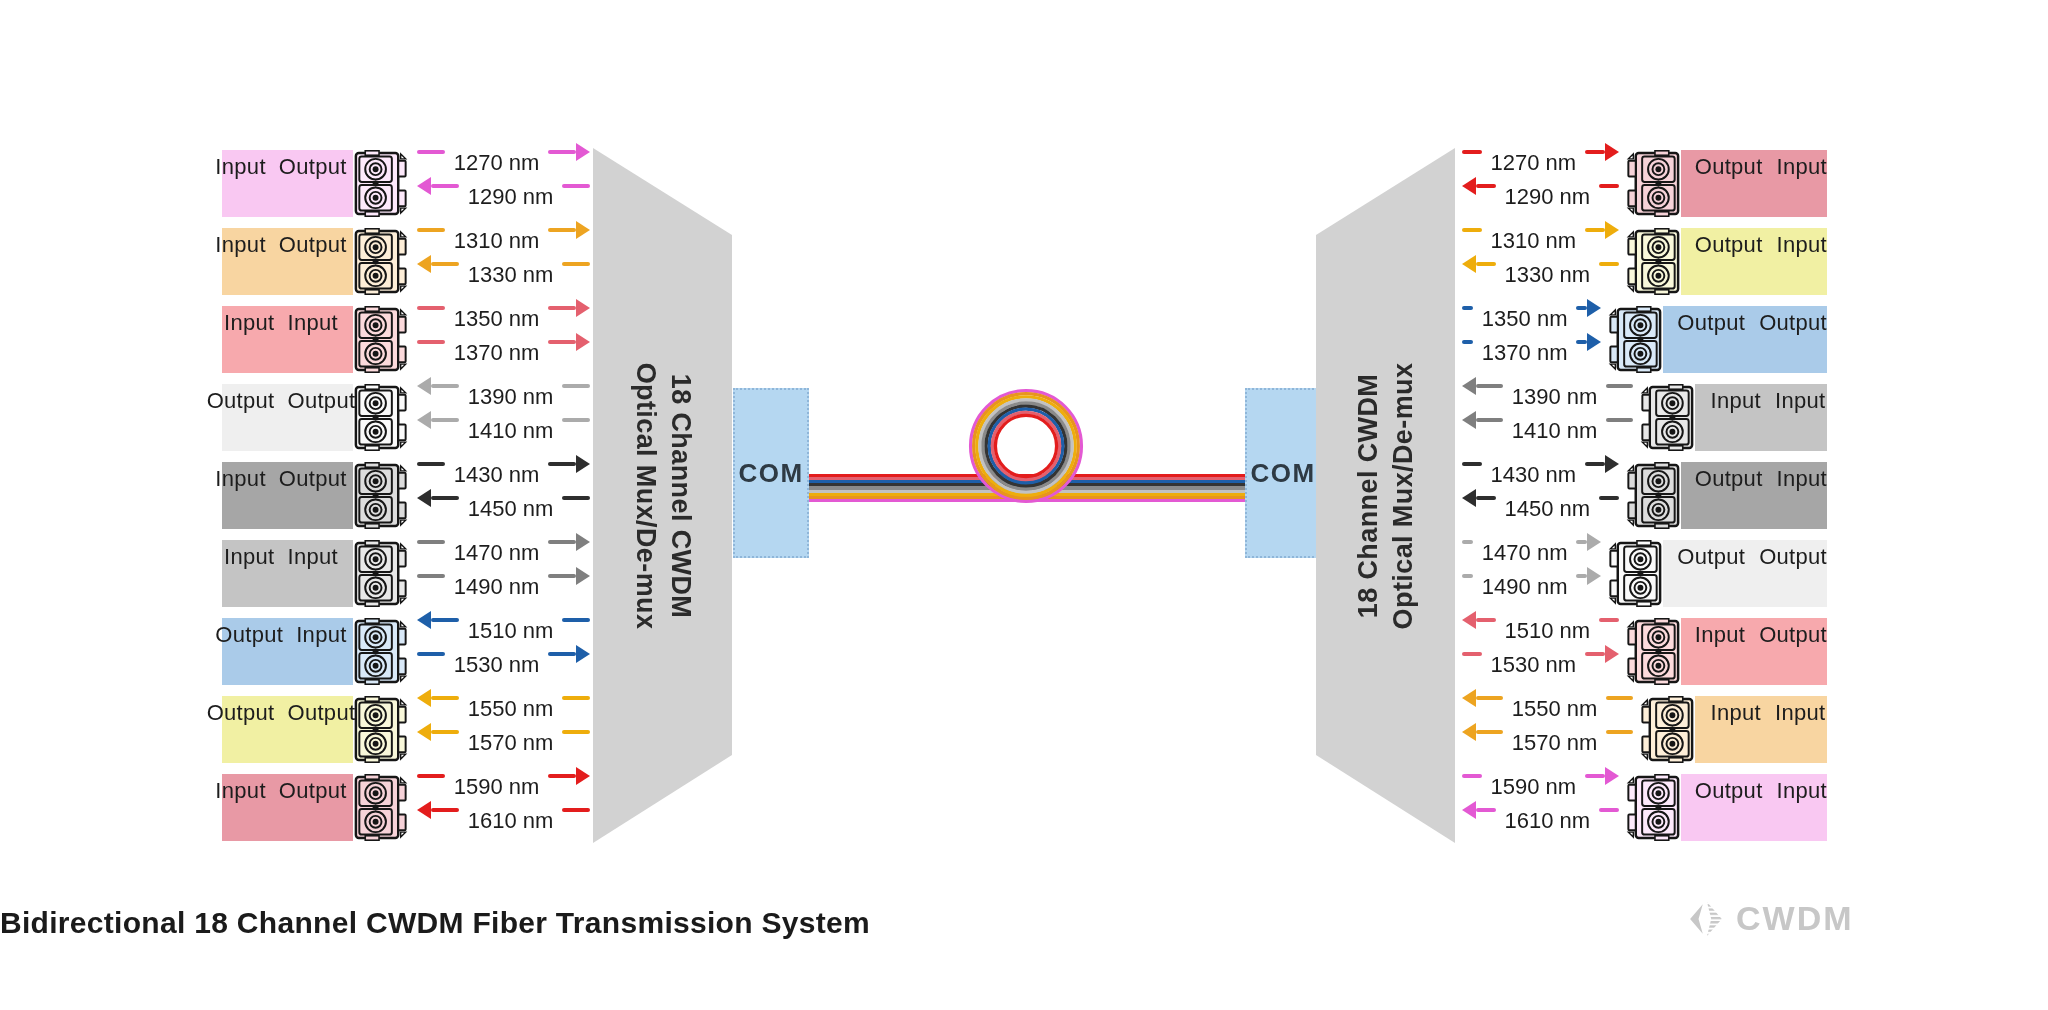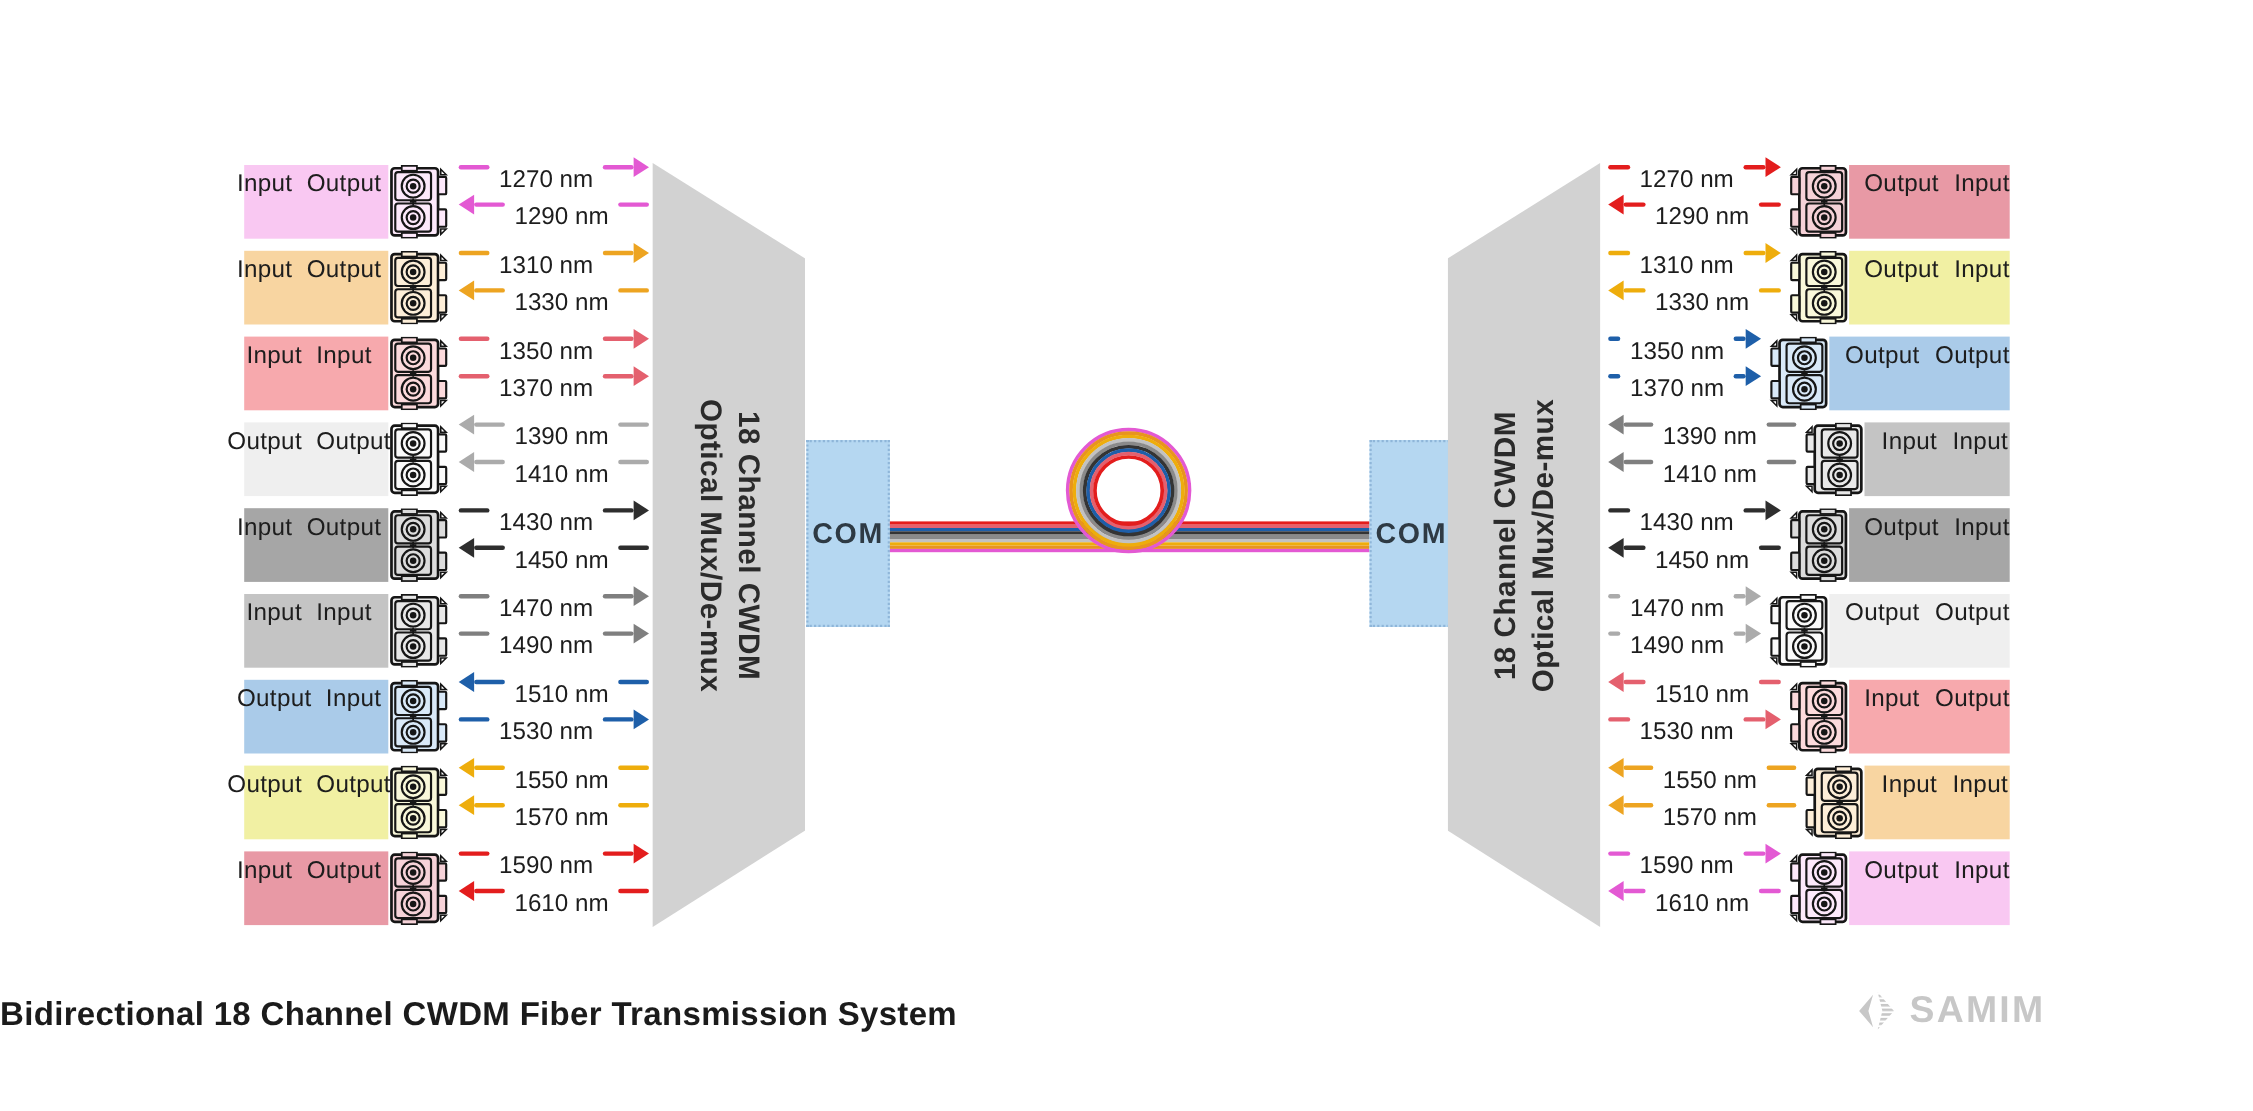--- a/index.html
+++ b/index.html
@@ -38,21 +38,21 @@
   
   .trap{position:absolute;top:148px;width:139px;height:695px;background:var(--mux-fill,#d2d2d2);}
   #trap-left{left:593px;clip-path:polygon(0 0,100% 87px,100% 607px,0 100%);}
   #trap-right{left:1316px;clip-path:polygon(0 87px,100% 0,100% 100%,0 607px);}
   .vlabel{position:absolute;left:50%;top:50%;white-space:nowrap;text-align:center;
     font-size:27px;font-weight:700;line-height:1.3;letter-spacing:.4px;color:var(--mux-text,#2b2b2b);}
   #trap-left  .vlabel{transform:translate(-50%,-50%) rotate(90deg);}
   #trap-right .vlabel{transform:translate(-50%,-50%) rotate(-90deg);}
   .vlabel span{display:block;}
   
-  .com{position:absolute;top:400px;width:76px;height:170px;box-sizing:border-box;
+  .com{position:absolute;top:388px;width:76px;height:170px;box-sizing:border-box;
     background:var(--com-fill,#b5d7f1);border:2px dotted var(--com-border,#8fb6d9);
     display:flex;align-items:center;justify-content:center;
     font-size:26px;font-weight:700;letter-spacing:1.5px;color:var(--com-text,#2e3a44);}
   #com-left{left:733px;} #com-right{left:1245px;}
   
   #ribbon{position:absolute;left:809px;top:474px;width:436px;height:28px;display:flex;flex-direction:column;}
   #ribbon i{flex:1;}
   #loop{position:absolute;left:966px;top:386px;}
   
   .title{position:absolute;left:0;right:0;top:906px;text-align:left;
@@ -526,16 +526,16 @@
   <div class="brand">
     <svg width="38" height="38" viewBox="0 0 36 36">
       <defs>
         <pattern id="hstripe" width="4" height="4" patternUnits="userSpaceOnUse">
           <rect width="4" height="2.2" fill="currentColor"></rect>
         </pattern>
       </defs>
       <polygon points="14,4 2,18 14,32 10,18" fill="currentColor"></polygon>
       <polygon points="18,2 32,18 18,34 22,18" fill="url(#hstripe)"></polygon>
     </svg>
-    <span>SAMIM</span>
+    <span>CWDM</span>
   </div>
 
 </div>
 
 </body></html>

